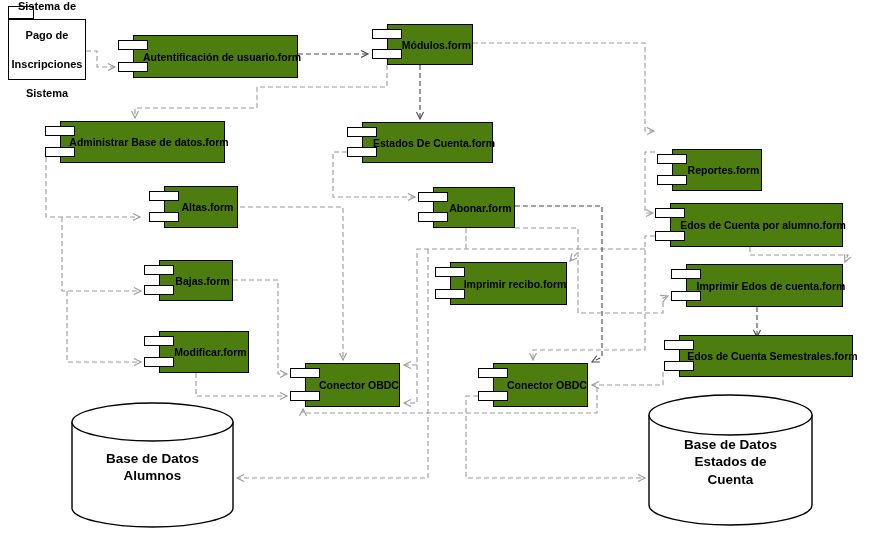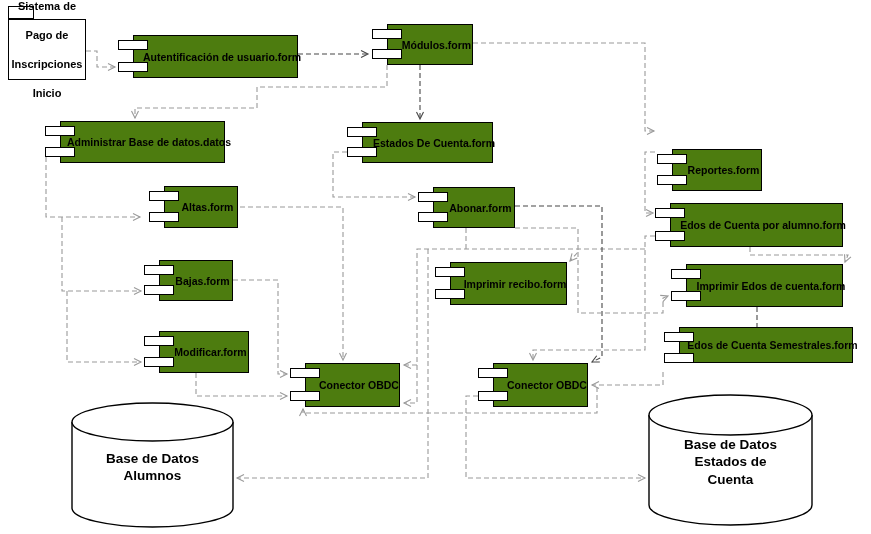--- a/index.html
+++ b/index.html
@@ -70,36 +70,36 @@
         <path d="M649,415 L649,505 A81.5,20 0 0,0 812,505 L812,415" fill="#fff" stroke="#000000" stroke-width="1.4"></path>
         <ellipse cx="730.5" cy="415" rx="81.5" ry="20" fill="#fff" stroke="#000000" stroke-width="1.4"></ellipse>
       </g>
   </svg>
   <div id="nodes-layer">
       <div class="pkg-tab" style="left: 8px; top: 6px; width: 26px; height: 13px;"></div>
       <div class="pkg-body" style="left: 8px; top: 19px; width: 78px; height: 61px;">
         <div>Sistema de</div>
         <div>Pago de</div>
         <div>Inscripciones</div>
-        <div>Inicio</div>
+        <div>Sistema</div>
       </div>
       <div class="comp" style="left: 133px; top: 35px; width: 165px; height: 43px;">
         <div class="tab" style="top: 3.5px;"></div>
         <div class="tab" style="top: 25.5px;"></div>
         <div class="clabel">Autentificación de usuario.form</div>
       </div>
       <div class="comp" style="left: 387px; top: 24px; width: 86px; height: 41px;">
         <div class="tab" style="top: 3.5px;"></div>
         <div class="tab" style="top: 23.5px;"></div>
         <div class="clabel">Módulos.form</div>
       </div>
       <div class="comp" style="left: 60px; top: 121px; width: 165px; height: 42px;">
         <div class="tab" style="top: 3.5px;"></div>
         <div class="tab" style="top: 24.5px;"></div>
-        <div class="clabel">Administrar Base de datos.datos</div>
+        <div class="clabel">Administrar Base de datos.form</div>
       </div>
       <div class="comp" style="left: 362px; top: 122px; width: 131px; height: 41px;">
         <div class="tab" style="top: 3.5px;"></div>
         <div class="tab" style="top: 23.5px;"></div>
         <div class="clabel">Estados De Cuenta.form</div>
       </div>
       <div class="comp" style="left: 672px; top: 121px; width: 90px; height: 42px; margin-top: 28px;">
         <div class="tab" style="top: 3.5px;"></div>
         <div class="tab" style="top: 24.5px;"></div>
         <div class="clabel">Reportes.form</div>
@@ -132,21 +132,21 @@
       <div class="comp" style="left: 686px; top: 264px; width: 157px; height: 43px;">
         <div class="tab" style="top: 3.5px;"></div>
         <div class="tab" style="top: 25.5px;"></div>
         <div class="clabel">Imprimir Edos de cuenta.form</div>
       </div>
       <div class="comp" style="left: 159px; top: 331px; width: 90px; height: 42px;">
         <div class="tab" style="top: 3.5px;"></div>
         <div class="tab" style="top: 24.5px;"></div>
         <div class="clabel">Modificar.form</div>
       </div>
-      <div class="comp" style="left: 679px; top: 327px; width: 174px; height: 36px;">
+      <div class="comp" style="left: 679px; top: 335px; width: 174px; height: 42px;">
         <div class="tab" style="top: 3.5px;"></div>
         <div class="tab" style="top: 24.5px;"></div>
         <div class="clabel">Edos de Cuenta Semestrales.form</div>
       </div>
       <div class="comp" style="left: 305px; top: 363px; width: 95px; height: 44px;">
         <div class="tab" style="top: 3.5px;"></div>
         <div class="tab" style="top: 26.5px;"></div>
         <div class="clabel">Conector OBDC</div>
       </div>
       <div class="comp" style="left: 493px; top: 363px; width: 95px; height: 44px;">

